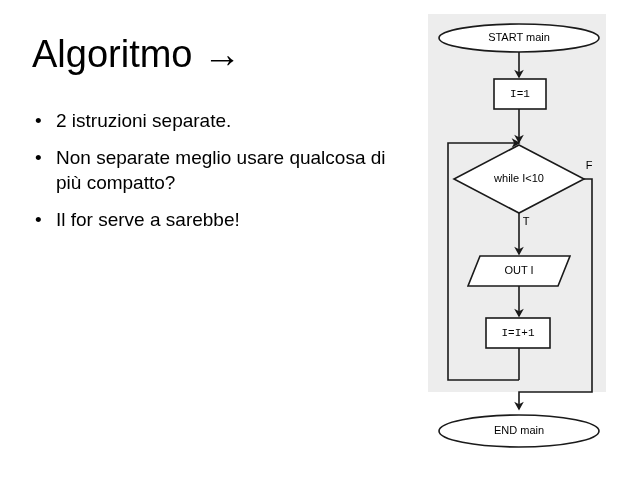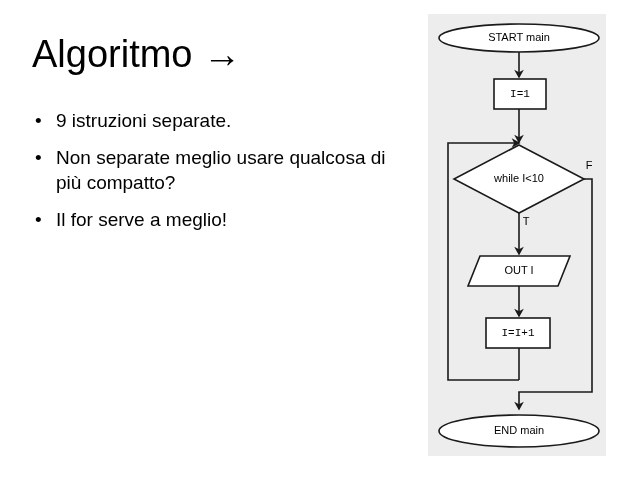--- a/index.html
+++ b/index.html
@@ -64,21 +64,21 @@
   .bullet-text {
     display: block;
   }
 
   
   .chart-panel {
     position: absolute;
     left: 428px;
     top: 14px;
     width: 178px;
-    height: 442px;
+    height: 378px;
     background: #ededed;
   }
   .chart-svg {
     position: absolute;
     left: 0;
     top: 0;
     display: block;
   }
   .node-label {
     font-family: "Liberation Sans", sans-serif;
@@ -118,31 +118,31 @@
 <div class="slide">
 
   <div class="text-col">
 
     <div class="slide-title">Algoritmo →</div>
 
     <div class="bullet-list">
 
       <div class="bullet-item">
         <span class="bullet-dot">•</span>
-        <span class="bullet-text">9 istruzioni separate.</span>
+        <span class="bullet-text">2 istruzioni separate.</span>
       </div>
 
       <div class="bullet-item">
         <span class="bullet-dot">•</span>
         <span class="bullet-text">Non separate meglio usare qualcosa di più compatto?</span>
       </div>
 
       <div class="bullet-item">
         <span class="bullet-dot">•</span>
-        <span class="bullet-text">Il for serve a meglio!</span>
+        <span class="bullet-text">Il for serve a sarebbe!</span>
       </div>
 
     </div>
   </div>
 
   <div class="chart-panel">
     <svg class="chart-svg" width="178" height="442" viewBox="0 0 178 442">
 
       <defs>
         <marker id="arrowhead" markerWidth="9" markerHeight="9" refX="5.2" refY="3.6" orient="auto" markerUnits="strokeWidth">

